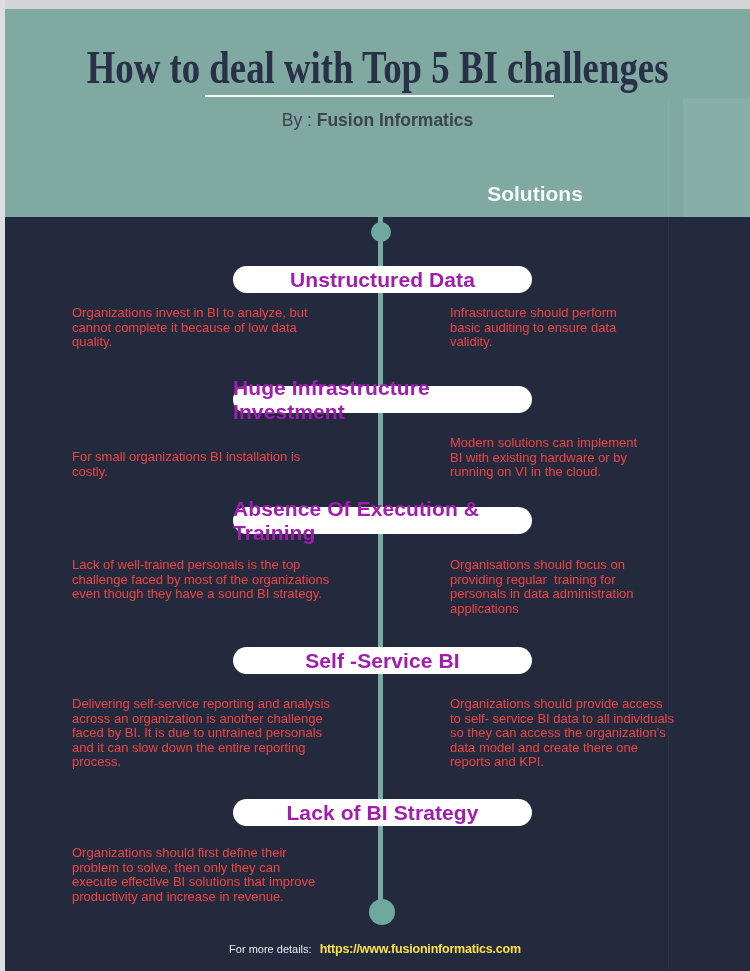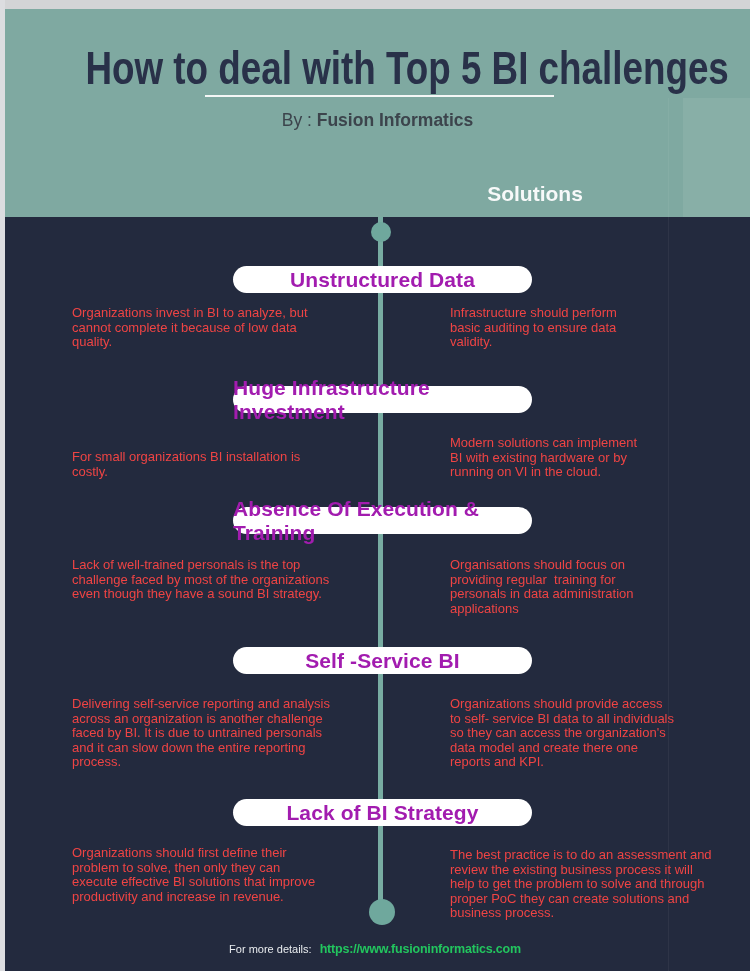--- a/index.html
+++ b/index.html
@@ -11,21 +11,21 @@
     font-family:"Liberation Sans","DejaVu Sans",sans-serif;
   }
   
   .edge-top{position:absolute;left:0;top:0;width:750px;height:9px;background:#d3d4d6;}
   .edge-left{position:absolute;left:0;top:0;width:5px;height:971px;background:#dcdde0;}
   .artifact-rect{position:absolute;left:683px;top:98px;width:67px;height:119px;background:rgba(255,255,255,0.07);}
   .artifact-seam{position:absolute;left:668px;top:98px;width:1px;height:873px;background:rgba(255,255,255,0.05);}
 
   
   .header{position:absolute;left:5px;top:9px;width:745px;height:208px;background:#7FA9A1;}
-  .title-row{position:absolute;left:0;top:33px;width:745px;text-align:center;}
+  .title-row{position:absolute;left:0;top:33px;width:745px;text-align:center;font-family:Liberation Serif, serif;}
   .title-text{
     display:inline-block;
     font-size:46px;font-weight:700;line-height:52px;
     color:#293149;
     transform:scaleX(0.80);transform-origin:center;
     white-space:nowrap;letter-spacing:0px;
   }
   .divider{position:absolute;left:200px;top:86px;width:349px;height:2px;background:#f4f7f6;}
   .byline{position:absolute;left:0;top:101px;width:745px;text-align:center;font-size:17.5px;color:#3C444C;}
   .byline .prefix{font-weight:400;}
@@ -60,21 +60,21 @@
   .solution{left:450px;width:300px;}
   .c0{top:306px}.c1{top:450px}.c2{top:558px}.c3{top:697px}.c4{top:846px}
   .s0{top:306px}.s1{top:436px}.s2{top:558px}.s3{top:697px}.s4{top:848px}
 
   
   .footer{
     position:absolute;left:0;top:942px;width:750px;
     display:flex;justify-content:center;align-items:baseline;gap:8px;
   }
   .footer-label{font-size:11px;color:#E9ECEF;}
-  .footer-url{font-size:12.5px;font-weight:700;color:#22c55e;letter-spacing:-0.2px;}
+  .footer-url{font-size:12.5px;font-weight:700;color:#fde047;letter-spacing:-0.2px;}
 </style>
 </head>
 <body>
 
 <div class="canvas">
 
   <div class="header">
     <div class="title-row">
       <span class="title-text">How to deal with Top 5 BI challenges</span>
     </div>
@@ -129,24 +129,19 @@
 to self- service BI data to all individuals
 so they can access the organization's
 data model and create there one
 reports and KPI.</div>
 
   <div class="pill p4">Lack of BI Strategy</div>
   <div class="para challenge c4">Organizations should first define their
 problem to solve, then only they can
 execute effective BI solutions that improve
 productivity and increase in revenue.</div>
-  <div class="para solution s4">The best practice is to do an assessment and
-review the existing business process it will
-help to get the problem to solve and through
-proper PoC they can create solutions and
-business process.</div>
 
   <div class="footer">
     <span class="footer-label">For more details:</span>
     <span class="footer-url">https://www.fusioninformatics.com</span>
   </div>
 
 </div>
 
 </body></html>

